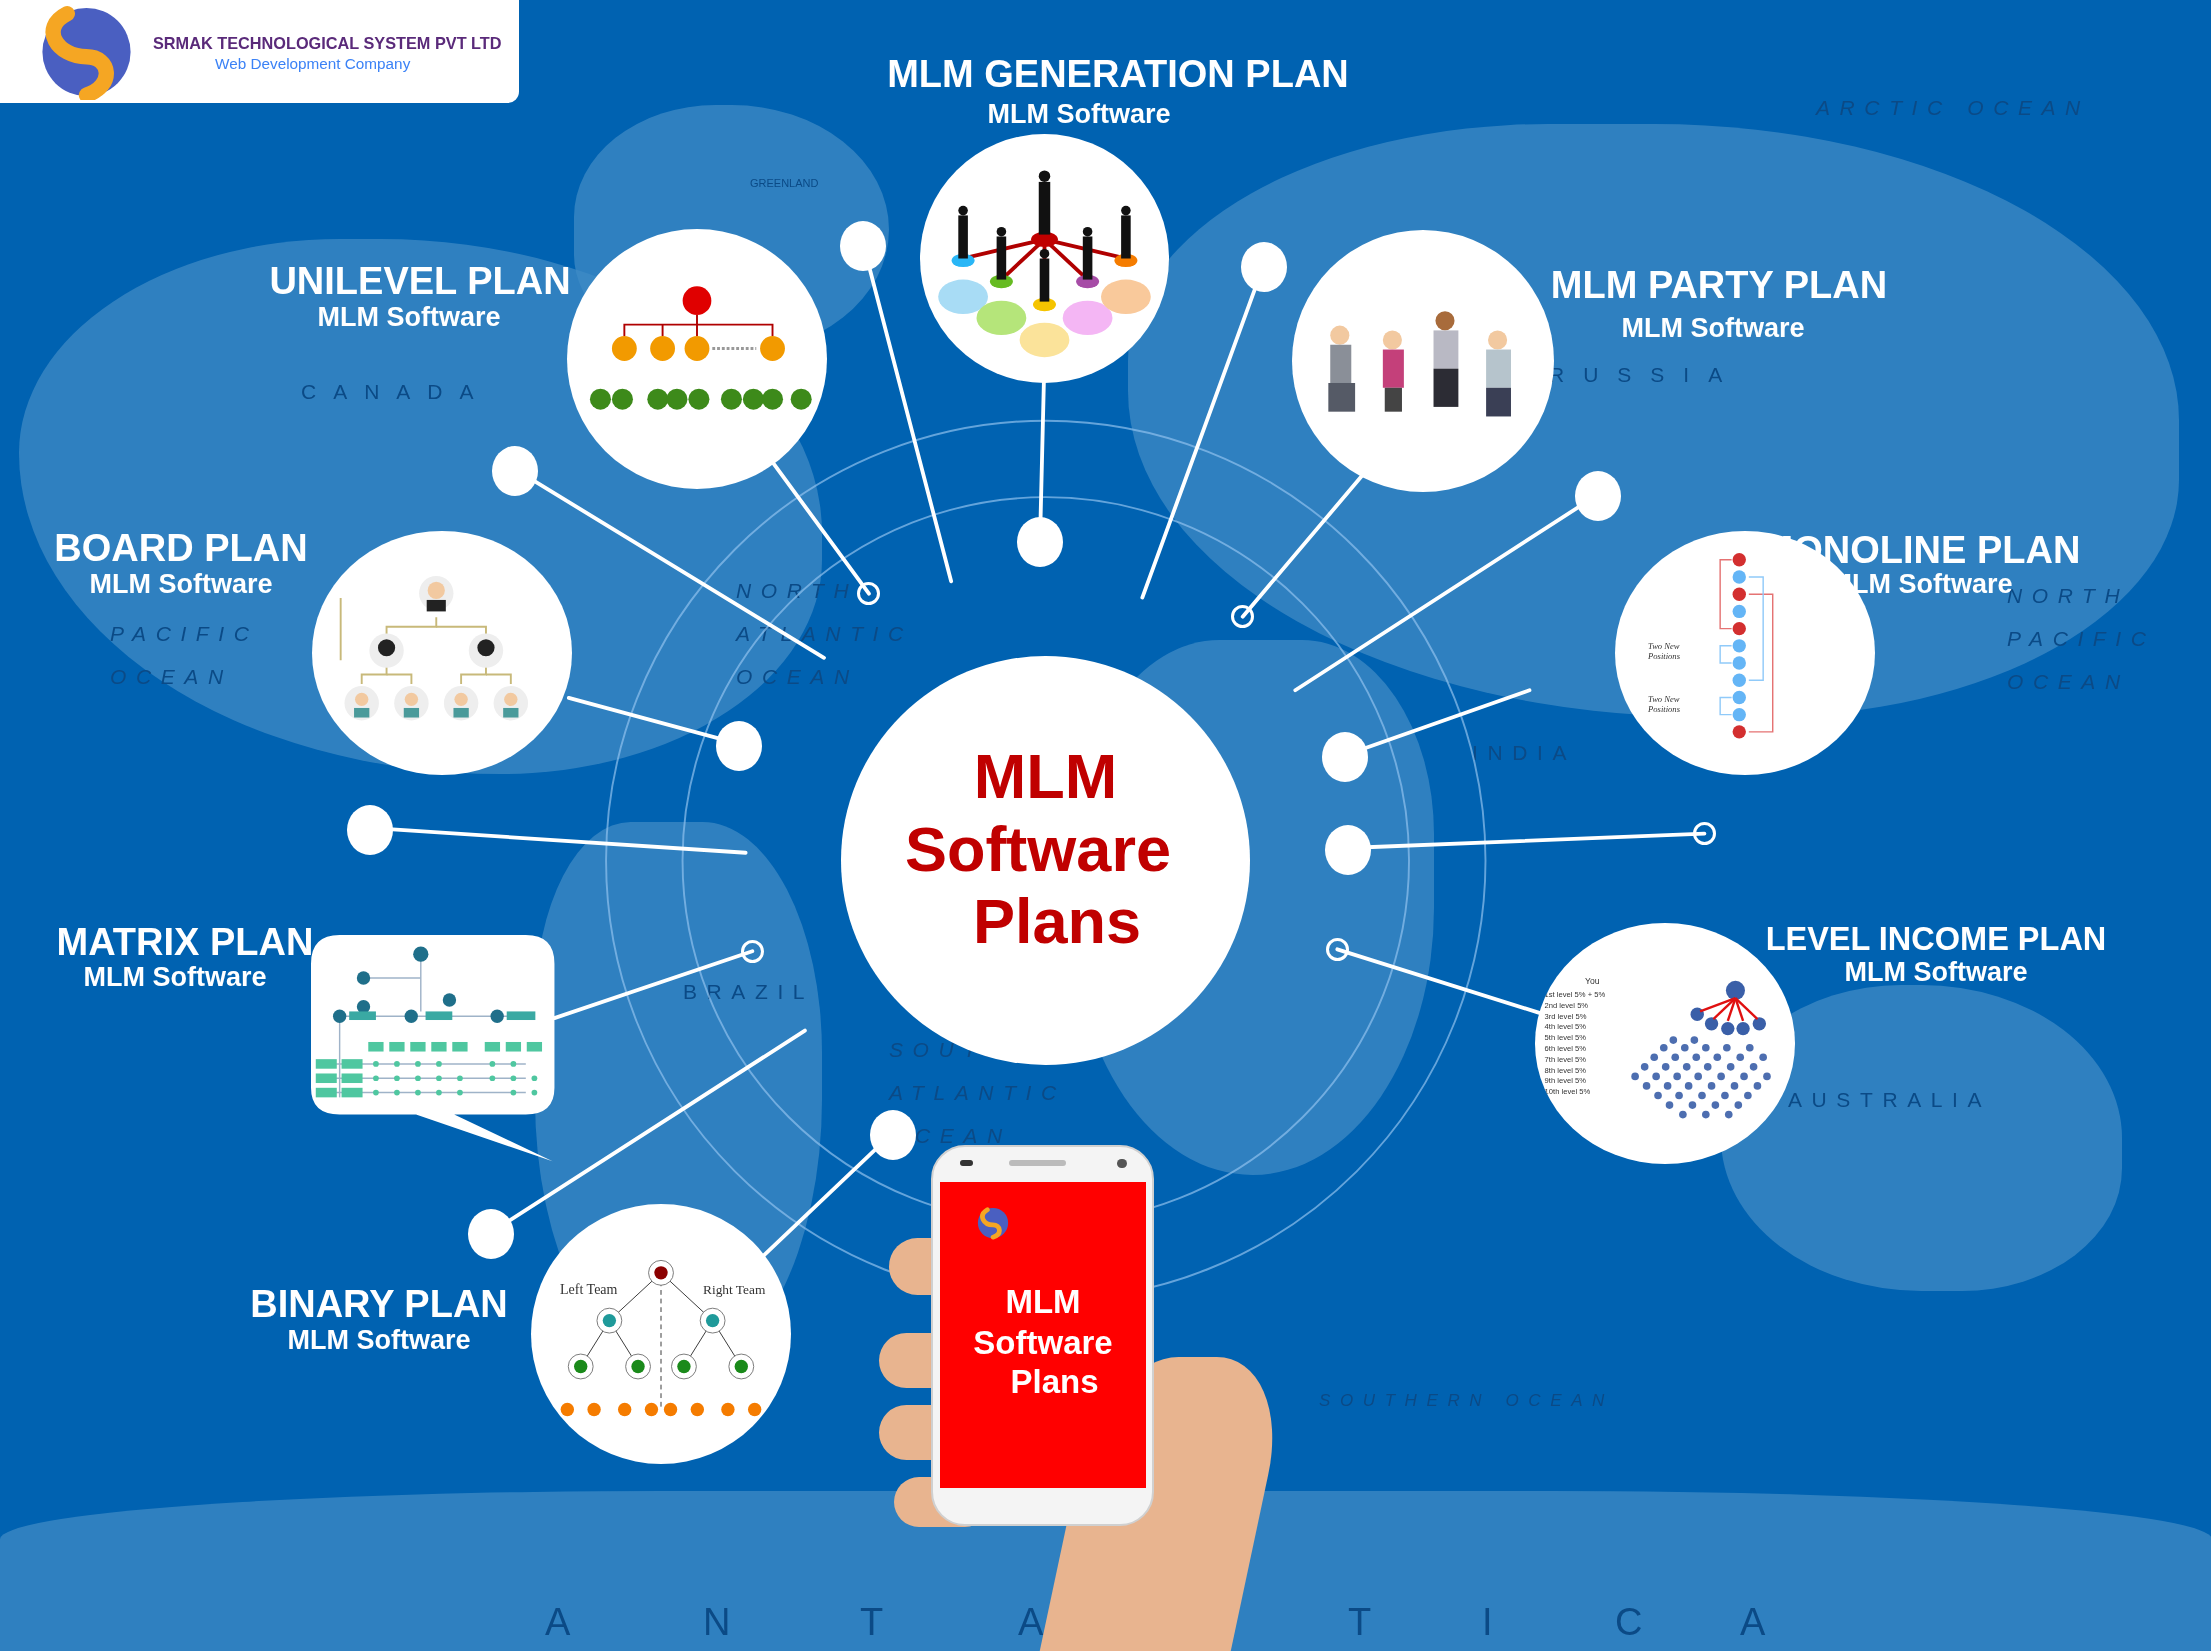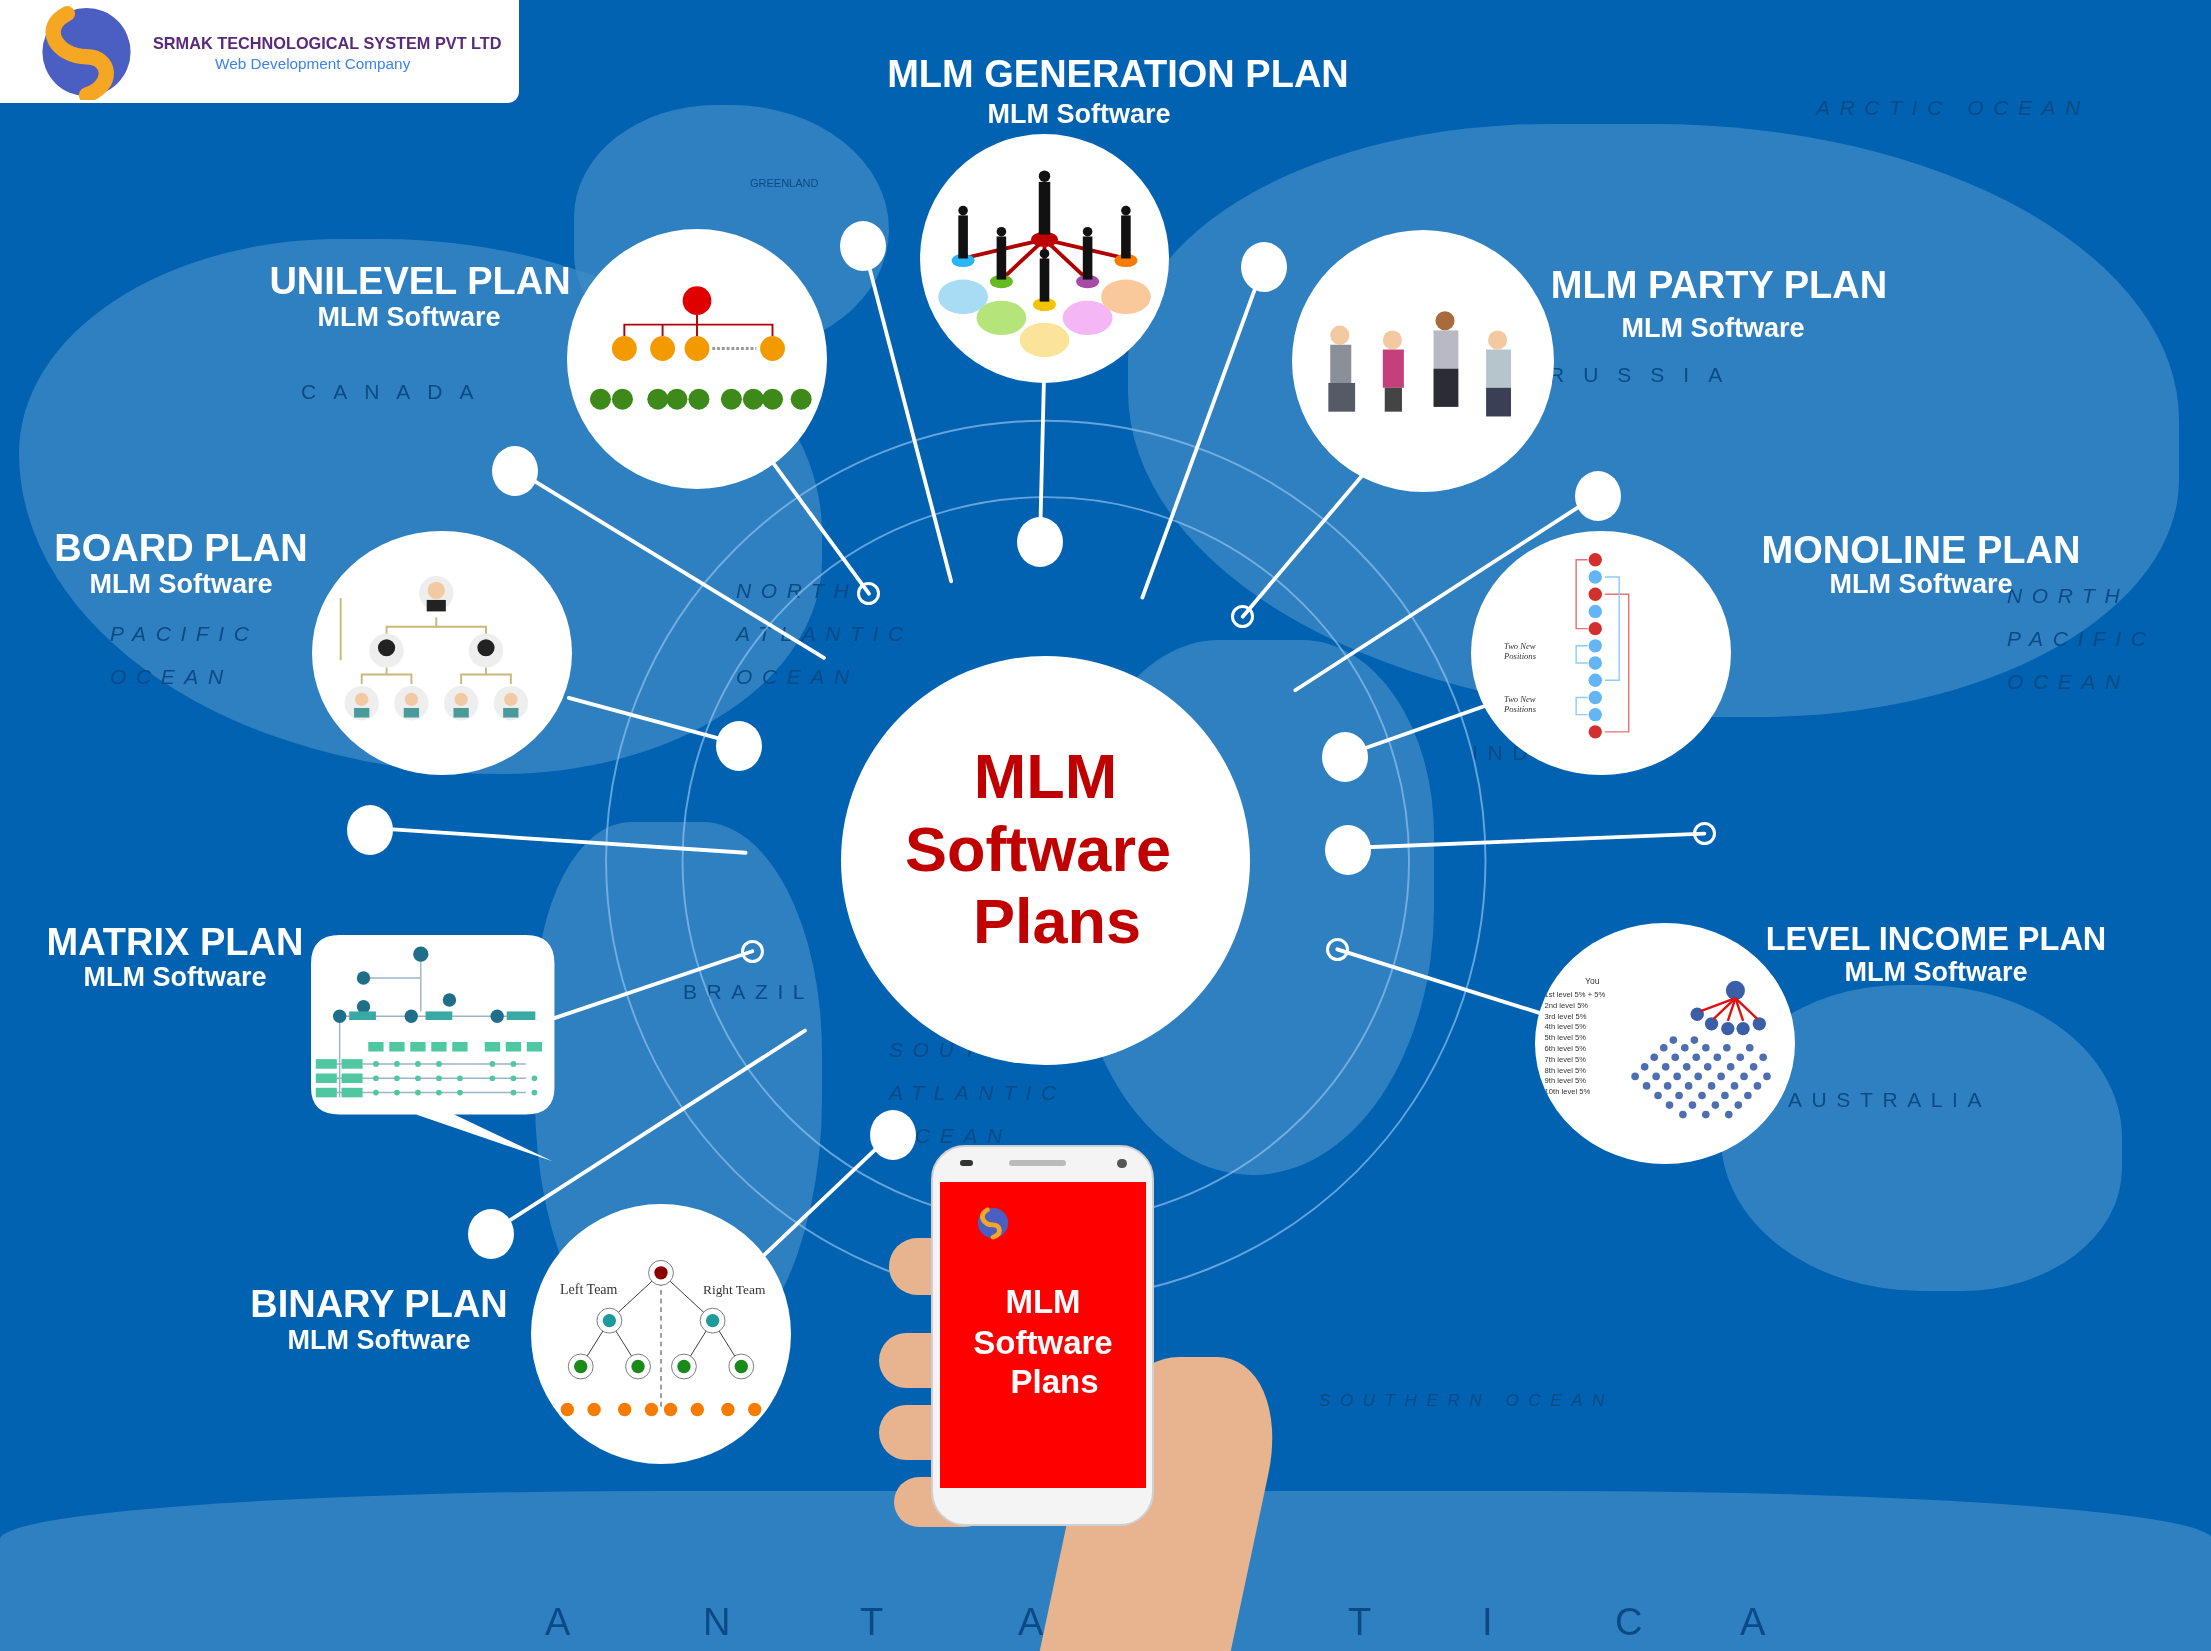--- a/index.html
+++ b/index.html
@@ -237,21 +237,21 @@
         <circle cx="52" cy="176" r="7"></circle>
         <circle cx="104" cy="176" r="7"></circle>
         <circle cx="156" cy="176" r="7"></circle>
         <circle cx="208" cy="176" r="7"></circle>
       </g>
   </svg>
 </div>
 
 <div class="title" style="left:1921px;top:531px;">MONOLINE  PLAN</div>
 <div class="sub" style="left:1921px;top:571px;">MLM Software</div>
-<div class="circle" style="left:1471px;top:531px;width:260px;height:244px;">
+<div class="circle" style="left:1615px;top:531px;width:260px;height:244px;">
   <svg width="260" height="244" viewBox="0 0 272 255">
     <g>
       <circle cx="130" cy="30" r="7" fill="#d32f2f"></circle>
         <circle cx="130" cy="48" r="7" fill="#64b5f6"></circle>
       <circle cx="130" cy="66" r="7" fill="#d32f2f"></circle>
         <circle cx="130" cy="84" r="7" fill="#64b5f6"></circle>
       <circle cx="130" cy="102" r="7" fill="#d32f2f"></circle>
         <circle cx="130" cy="120" r="7" fill="#64b5f6"></circle>
       <circle cx="130" cy="138" r="7" fill="#64b5f6"></circle>
         <circle cx="130" cy="156" r="7" fill="#64b5f6"></circle>
@@ -272,21 +272,21 @@
   <div class="plan-caption" style="left:33px;top:110px;width:57px;font-size:8.6px;font-style:italic;">Two New Positions</div>
   <div class="plan-caption" style="left:33px;top:163px;width:57px;font-size:8.6px;font-style:italic;">Two New Positions</div>
 </div>
 
 <div class="circle" style="left:841px;top:656px;width:409px;height:409px;">
   <div class="center-text" style="top:84px;">MLM</div>
   <div class="center-text" style="top:157px;left:-7.6px;">Software</div>
   <div class="center-text" style="top:229px;left:11.5px;">Plans</div>
 </div>
 
-<div class="title" style="left:175px;top:923px;">MATRIX PLAN</div>
+<div class="title" style="left:185px;top:923px;">MATRIX PLAN</div>
 <div class="sub" style="left:175px;top:964px;">MLM Software</div>
 <svg class="abs" style="left:311px;top:935px;" width="253" height="234" viewBox="0 0 265 245">
   <path d="M30 0 H225 Q255 0 255 30 V160 Q255 188 225 188 H150 L253 237 L110 188 H30 Q0 188 0 160 V30 Q0 0 30 0 Z" fill="#fff"></path>
   <g stroke="#9fb3c8" stroke-width="1.5">
     <line x1="115" y1="25" x2="115" y2="80"></line>
       <line x1="55" y1="45" x2="115" y2="45"></line>
     <line x1="30" y1="85" x2="225" y2="85"></line>
       <line x1="30" y1="85" x2="30" y2="170"></line>
     <line x1="25" y1="135" x2="225" y2="135"></line>
       <line x1="25" y1="150" x2="225" y2="150"></line>

